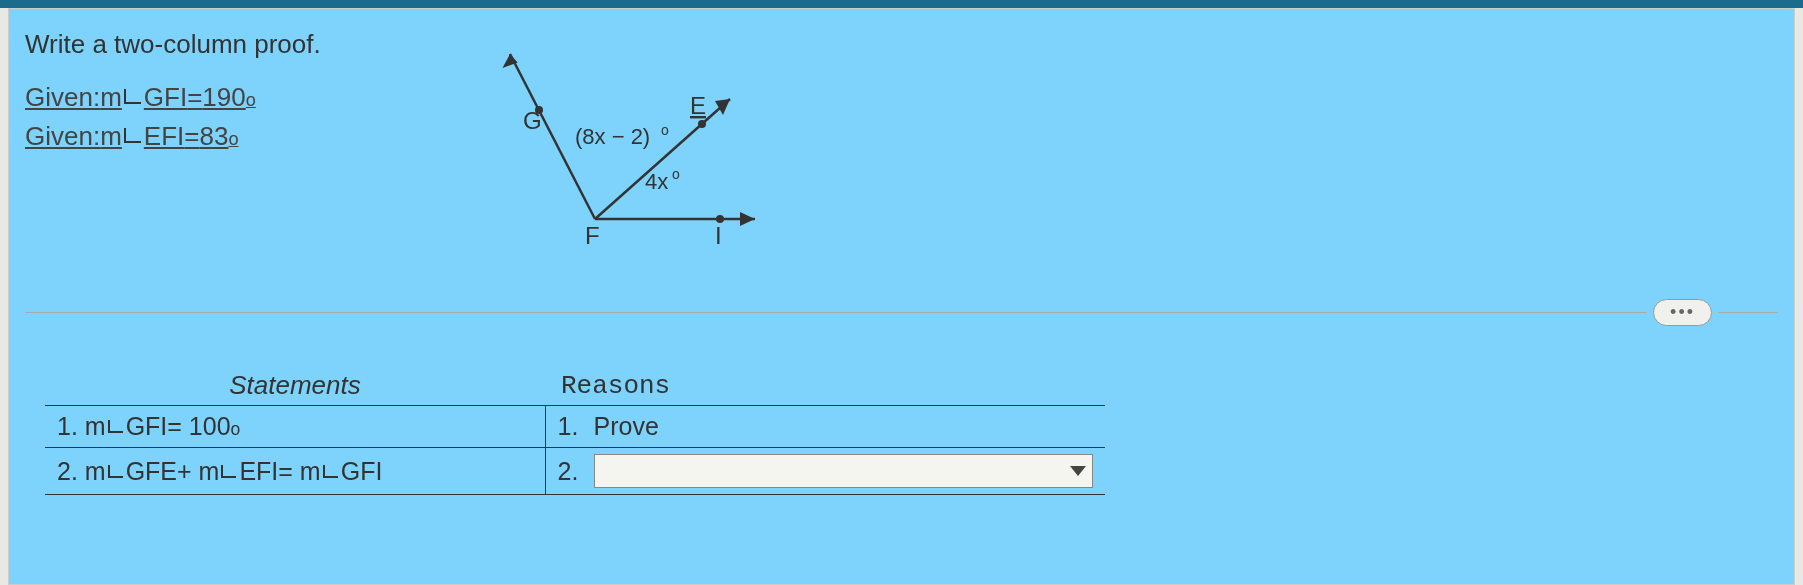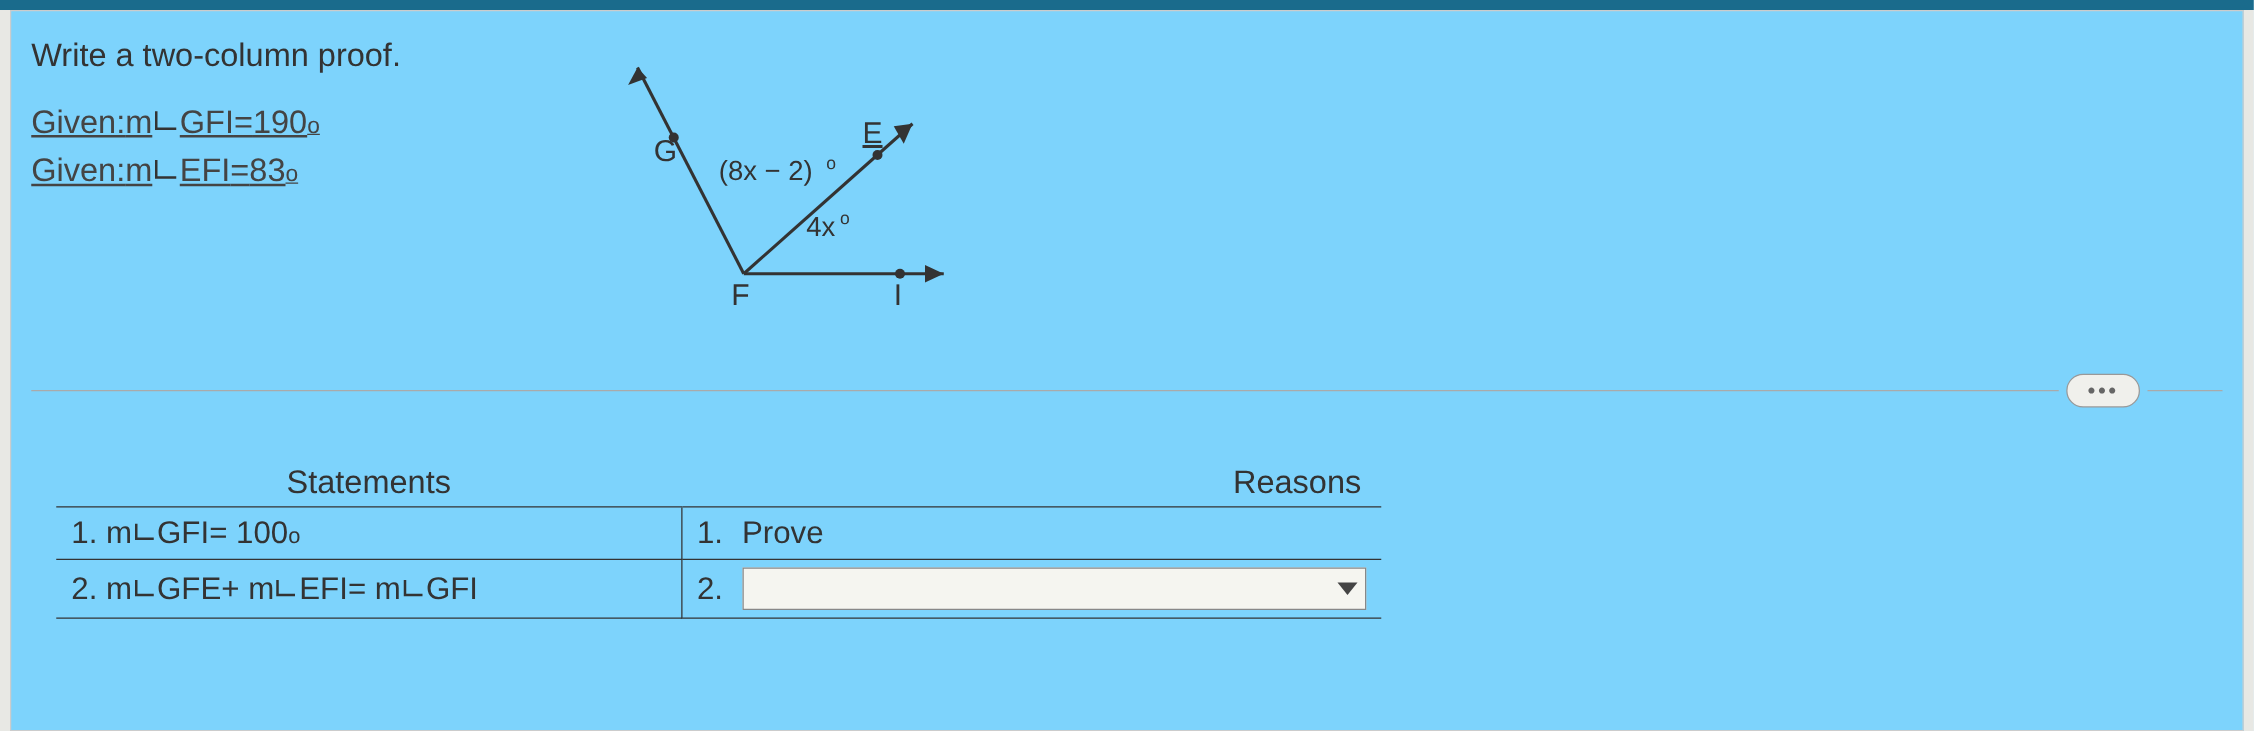--- a/index.html
+++ b/index.html
@@ -85,24 +85,26 @@
     .proof-table th {
       font-weight: normal;
       font-size: 26px;
       color: #333;
       padding: 4px 16px;
       border-bottom: 1.5px solid #333;
     }
     .proof-table th.statements {
       width: 500px;
       text-align: center;
+      font-style: italic;
     }
     .proof-table th.reasons {
       width: 560px;
-      text-align: right;
+      text-align: left;
+      font-family: Liberation Mono, monospace;
     }
     .proof-table td {
       font-size: 25px;
       color: #333;
       padding: 6px 12px;
       border-bottom: 1.5px solid #333;
       vertical-align: middle;
     }
     .proof-table td.statement-cell {
       border-right: 1.5px solid #333;

